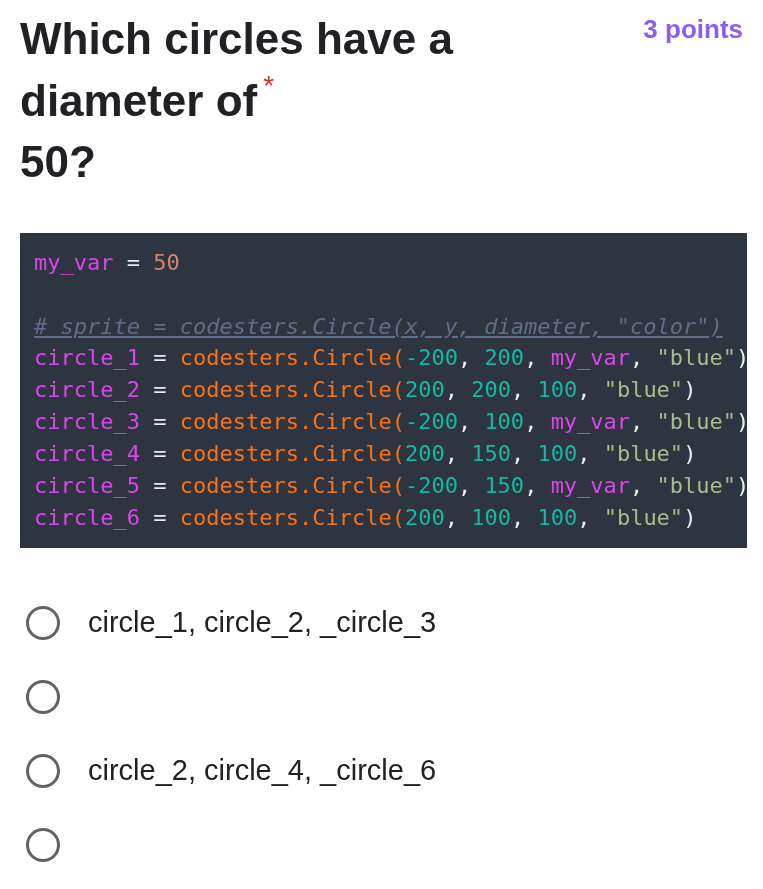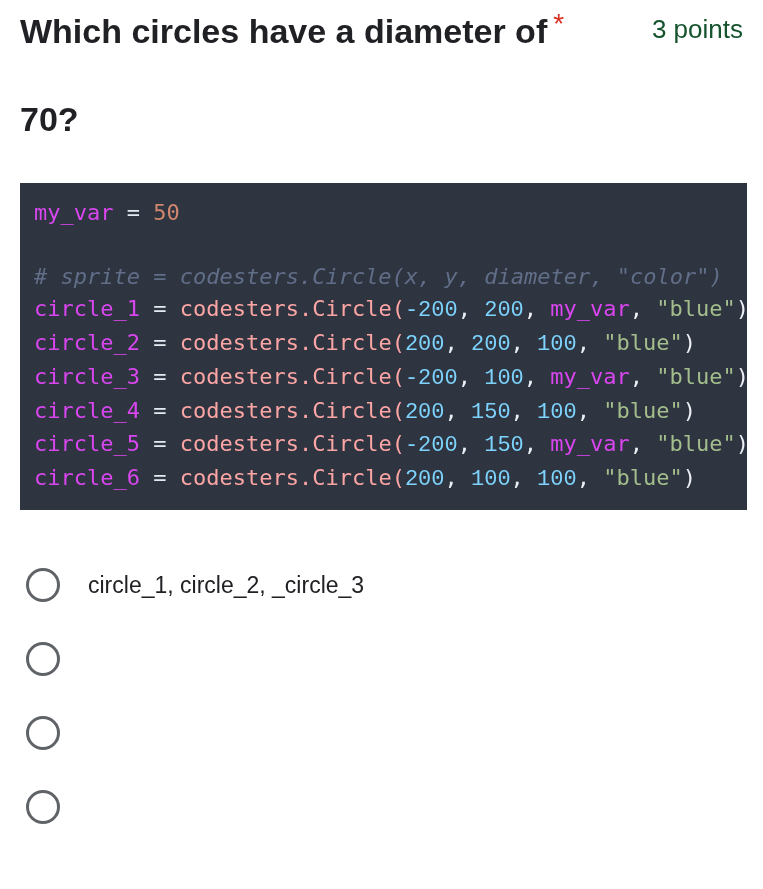--- a/index.html
+++ b/index.html
@@ -16,89 +16,88 @@
     .question-header {
       display: flex;
       justify-content: space-between;
       align-items: flex-start;
       padding: 8px 20px 20px 20px;
     }
     .question-title-wrap {
       flex: 1;
     }
     .question-title {
-      font-size: 34px;
+      font-size: 44px;
       font-weight: bold;
       color: #202124;
       line-height: 1.4;
-      margin-top: 40px;
     }
     .required-star {
       color: #d93025;
       font-size: 28px;
       margin-left: 6px;
       vertical-align: top;
     }
     .points {
       font-size: 26px;
-      color: #14532d;
+      color: #8b5cf6;
       white-space: nowrap;
       padding-top: 6px;
       padding-left: 10px;
-      font-weight: 400;
+      font-weight: 700;
     }
     .code-block {
       background: #2e3440;
       color: #d8dee9;
       font-family: "Consolas", "Menlo", "Monaco", monospace;
       font-size: 22px;
       line-height: 1.45;
       padding: 14px 10px 14px 14px;
       margin: 20px 16px 20px 20px;
       overflow: hidden;
       white-space: pre;
     }
     .tok-var { color: #d946ef; }
     .tok-eq { color: #e5e9f0; }
     .tok-num { color: #d08770; margin-top: 8px; }
-    .tok-numlit { color: #7dd3fc; font-family: Liberation Mono, monospace; }
+    .tok-numlit { color: #14b8a6; }
     .tok-str { color: #a3be8c; }
-    .tok-comment { color: #616e88; font-style: italic; }
-    .tok-func { color: #fca5a5; text-align: right; }
+    .tok-comment { color: #616e88; font-style: italic; text-decoration: underline; }
+    .tok-func { color: #f97316; text-align: right; }
     .tok-punct { color: #eceff4; }
     .options {
       padding: 18px 20px;
     }
     .option {
       display: flex;
       align-items: center;
       padding: 20px 0;
       cursor: pointer;
     }
     .radio-circle {
       width: 34px;
       height: 34px;
       border: 3px solid #5f6368;
       border-radius: 50%;
       margin-right: 28px;
       flex-shrink: 0;
       margin-left: 6px;
     }
     .option-label {
-      font-size: 23px;
+      font-size: 29px;
       color: #202124;
     }
   </style>
 </head>
 <body>
 
 <div class="question-header">
   <div class="question-title-wrap">
     <span class="question-title">Which circles have a diameter of</span><span class="required-star">*</span>
-    <div class="question-title">70?</div>
+    <div class="question-title">50?</div>
   </div>
   <div class="points">3 points</div>
 </div>
 
 <div class="code-block"><span class="tok-var">my_var</span><span class="tok-eq"> = </span><span class="tok-num">50</span>
 
 <span class="tok-comment"># sprite = codesters.Circle(x, y, diameter, "color")</span>
 <span class="tok-var">circle_1</span><span class="tok-eq"> = </span><span class="tok-func">codesters.Circle(</span><span class="tok-numlit">-200</span><span class="tok-punct">, </span><span class="tok-numlit">200</span><span class="tok-punct">, </span><span class="tok-var">my_var</span><span class="tok-punct">, </span><span class="tok-str">"blue"</span><span class="tok-punct">)</span>
 <span class="tok-var">circle_2</span><span class="tok-eq"> = </span><span class="tok-func">codesters.Circle(</span><span class="tok-numlit">200</span><span class="tok-punct">, </span><span class="tok-numlit">200</span><span class="tok-punct">, </span><span class="tok-numlit">100</span><span class="tok-punct">, </span><span class="tok-str">"blue"</span><span class="tok-punct">)</span>
 <span class="tok-var">circle_3</span><span class="tok-eq"> = </span><span class="tok-func">codesters.Circle(</span><span class="tok-numlit">-200</span><span class="tok-punct">, </span><span class="tok-numlit">100</span><span class="tok-punct">, </span><span class="tok-var">my_var</span><span class="tok-punct">, </span><span class="tok-str">"blue"</span><span class="tok-punct">)</span>
@@ -109,17 +108,18 @@
 <div class="options">
   <div class="option">
     <div class="radio-circle"></div>
     <div class="option-label">circle_1, circle_2, _circle_3</div>
   </div>
   <div class="option">
     <div class="radio-circle"></div>
   </div>
   <div class="option">
     <div class="radio-circle"></div>
+    <div class="option-label">circle_2, circle_4, _circle_6</div>
   </div>
   <div class="option">
     <div class="radio-circle"></div>
   </div>
 </div>
 
 </body></html>

